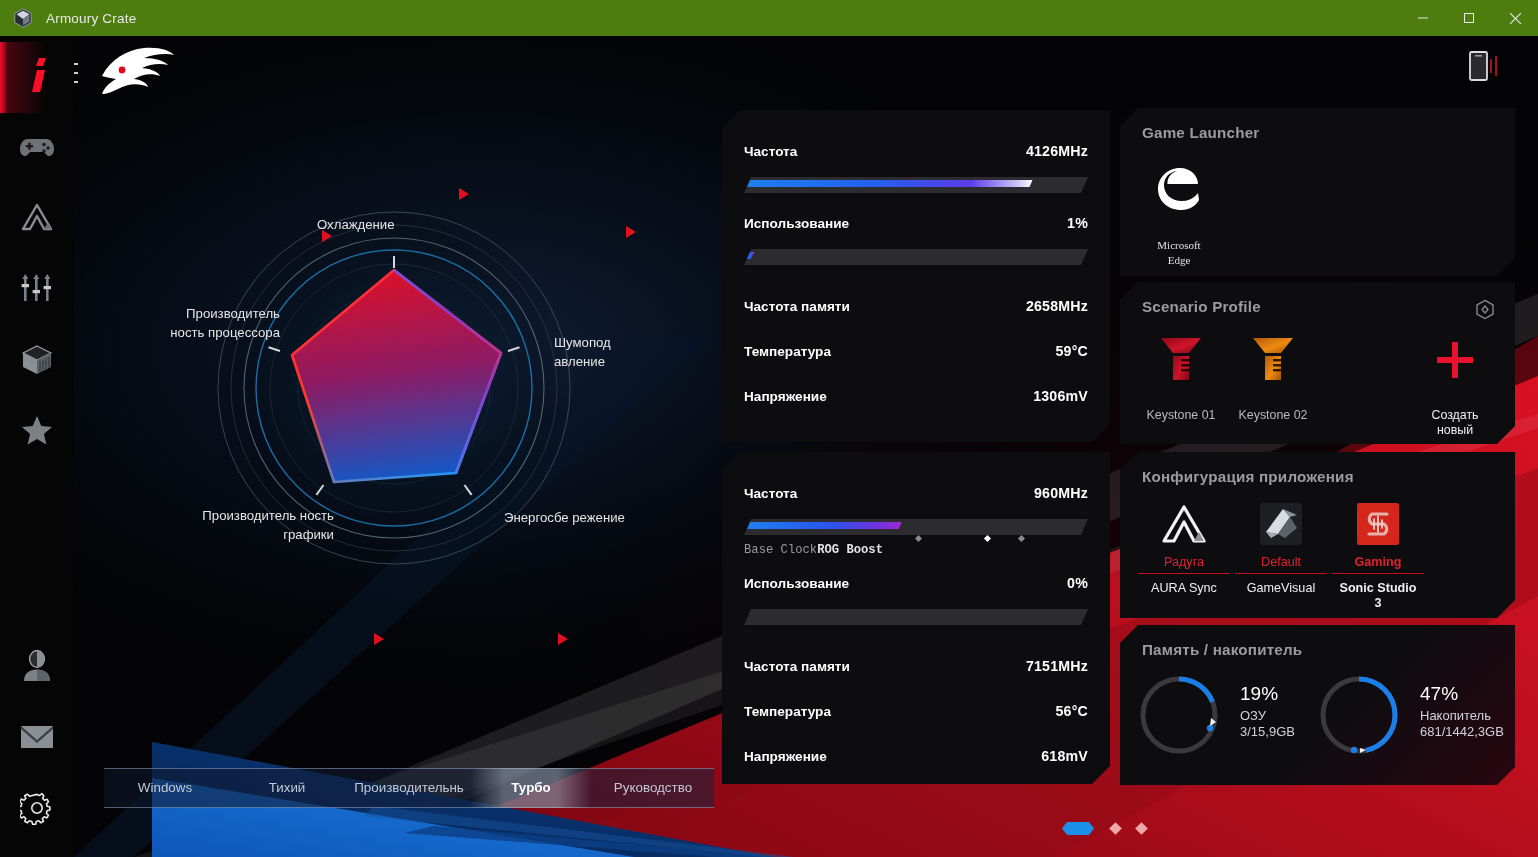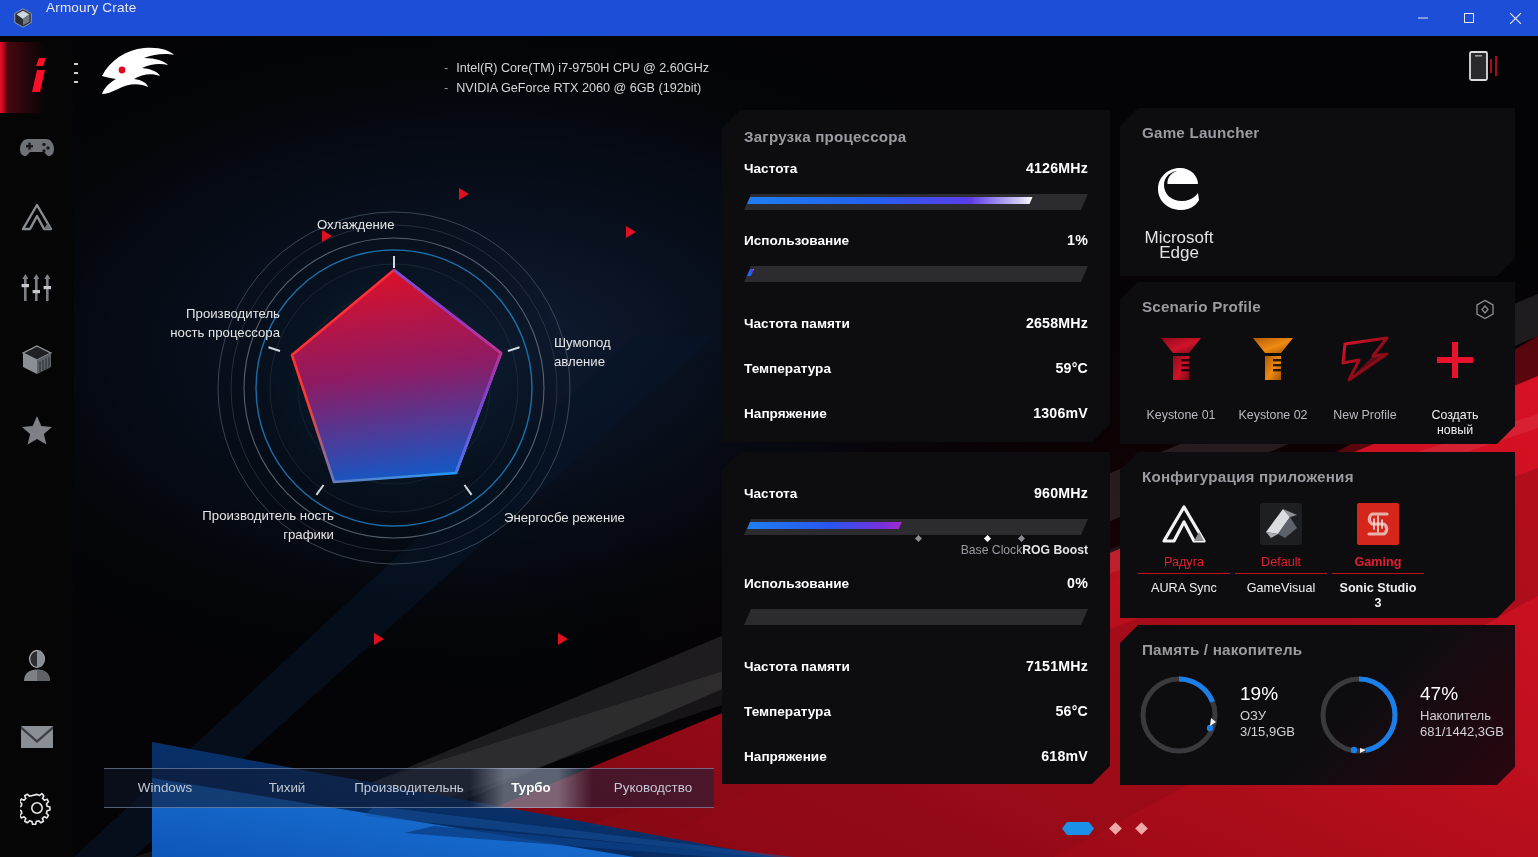--- a/index.html
+++ b/index.html
@@ -7,21 +7,21 @@
   body {
     background:#000;
     font-family:"Liberation Sans", sans-serif;
     color:#fff;
     position:relative;
   }
 
   
   .titlebar{
     position:absolute; top:0; left:0; width:1538px; height:36px;
-    background:#1d4ed8; display:flex; z-index:60;
+    background:#4d7c0f; display:flex; align-items:center; z-index:60;
   }
   .tb-logo{ width:46px; height:36px; display:flex; align-items:center; justify-content:center; }
   .tb-title{ font-size:13.5px; color:#e8e8e8; letter-spacing:.2px; }
   .tb-spacer{ flex:1; }
   .wbtn{ width:46px; height:36px; display:flex; align-items:center; justify-content:center; }
   .wbtn svg{ display:block; }
 
   
   .rail{
     position:absolute; top:36px; left:0; width:74px; height:821px;
@@ -114,28 +114,28 @@
     clip-path:polygon(3px 0,100% 0,calc(100% - 3px) 100%,0 100%);
   }
   .bar-cpu{ background:linear-gradient(to right,#1e7ff0,#2460ef 45%,#5b3ce8 78%,#cfc8f5 95%,#ffffff); }
   .bar-gpu{ background:linear-gradient(to right,#1e7ff0,#2a54ee 55%,#7a2fdc 88%,#a02ad0); }
   .bar-empty{ background:#3a3a40; }
 
   .gpu-marks{ position:absolute; left:0; top:17px; width:100%; height:10px; }
   .gpu-marks i{ position:absolute; width:5px; height:5px; background:#8a8a90; transform:rotate(45deg); }
   .gpu-marks i.on{ background:#fff; }
   .gpu-cap{
-    position:absolute; left:0; top:24px; width:100%; text-align:right;
-    font-size:12.2px; color:#9a9aa2;
+    position:absolute; left:0; top:24px; width:100%; text-align:left;
+    font-size:12.2px; color:#9a9aa2;font-family:Liberation Mono, monospace;
   }
   .gpu-cap b{ color:#e3e3e8; font-weight:700; }
 
   
   .app-tile{ position:absolute; text-align:center; width:74px; }
-  .app-tile .nm{ font-size:17px; color:#e2e2e6; line-height:15px; margin-top:10px; }
+  .app-tile .nm{ font-size:11px; color:#e2e2e6; line-height:15px; margin-top:18px;font-family:Liberation Serif, serif; }
 
   
   .prof{ position:absolute; width:86px; text-align:center; }
   .prof .nm{ font-size:12.4px; color:#b9b9c0; margin-top:20px; line-height:15px; }
   .prof.create .nm{ color:#efefef; }
 
   
   .cfg{ position:absolute; width:92px; text-align:center; }
   .cfg .state{
     font-size:12.6px; color:#e02030; margin-top:5px;
@@ -351,28 +351,20 @@
   </div>
 
   <div class="rog-logo">
     <svg width="76" height="52" viewBox="0 0 76 52">
       <path d="M2 32 C10 16 26 6 44 4 C58 2.6 70 6 74 11 C66 9 54 10 44 14 C56 14 64 17 68 21 C60 19 50 20 42 24 C52 25 58 28 60 32 C52 29 42 30 34 35 C42 36 47 39 48 43 C40 39 28 39 18 45 C12 48 6 50 2 50 C4 44 9 39 16 35 C10 34 5 33 2 32 Z" fill="#ffffff"></path>
       <circle cx="22" cy="26" r="3.4" fill="#e00a20"></circle>
     </svg>
   </div>
 
 
-  <div class="specs">
-    <div>
-      <span class="dash">-</span><span>Intel(R) Core(TM) i7-9750H CPU @ 2.60GHz</span>
-    </div>
-    <div>
-      <span class="dash">-</span><span>NVIDIA GeForce RTX 2060 @ 6GB (192bit)</span>
-    </div>
-  </div>
 
   <div class="phone-ind">
     <svg width="40" height="36" viewBox="0 0 40 36">
       <rect x="2" y="4" width="17" height="28" rx="1.5" fill="#2a2a2c" stroke="#dcdcdc" stroke-width="1.8"></rect>
       <rect x="7" y="7" width="7" height="1.6" fill="#9a9a9e"></rect>
       <g stroke="#b81020" stroke-width="1.8" fill="none">
         <path d="M23 11 L23 25"></path>
           <path d="M28 8 L28 28"></path>
       </g>
     </svg>
@@ -446,21 +438,20 @@
 
 <div class="modes">
   <div class="mode">Windows</div>
   <div class="mode">Тихий</div>
   <div class="mode">Производительнь</div>
   <div class="mode active">Турбо</div>
   <div class="mode">Руководство</div>
 </div>
 
 <div class="card clip-tl" style="left:722px; top:110px; width:388px; height:332px; padding:18px 22px 0 22px;">
-  <div class="hd">Загрузка процессора</div>
 
   <div class="mrow" style="margin-top:15px">
     <span class="mlab">Частота</span>
     <span class="mval">4126MHz</span>
   </div>
   <div class="bar-out" style="margin-top:18px">
     <div class="bar-in bar-cpu" style="width:83%"></div>
   </div>
 
   <div class="mrow" style="margin-top:22px">
@@ -586,34 +577,20 @@
       <polygon points="18,22 34,22 34,46 18,46" fill="url(#ks2)"></polygon>
       <g fill="#2a1702">
           <rect x="26" y="25" width="9" height="2.4"></rect>
           <rect x="26" y="30" width="9" height="2.4"></rect>
           <rect x="26" y="35" width="9" height="2.4"></rect>
         </g>
     </svg>
     <div class="nm">Keystone 02</div>
   </div>
 
-  <div class="prof" style="left:202px; top:52px;">
-    <svg width="56" height="50" viewBox="0 0 56 50">
-      <defs>
-          <linearGradient id="ks3" x1="0" y1="0" x2="1" y2="1">
-        <stop offset="0%" stop-color="#e0142c"></stop>
-            <stop offset="60%" stop-color="#8c0a18"></stop>
-            <stop offset="100%" stop-color="#56040c"></stop>
-      </linearGradient>
-        </defs>
-      <path d="M8 10 L50 4 L36 22 L50 20 L12 46 L22 26 L6 29 Z" fill="none" stroke="url(#ks3)" stroke-width="3" stroke-linejoin="round"></path>
-      <path d="M36 22 L50 20 L12 46 Z" fill="url(#ks3)" opacity=".55"></path>
-    </svg>
-    <div class="nm">New Profile</div>
-  </div>
 
   <div class="prof create" style="left:292px; top:52px;">
     <svg width="48" height="50" viewBox="0 0 48 50">
       <g fill="#e8122c">
           <rect x="21" y="8" width="6" height="36"></rect>
           <rect x="6" y="23" width="36" height="6"></rect>
         </g>
     </svg>
     <div class="nm">
       <div>Создать</div>

